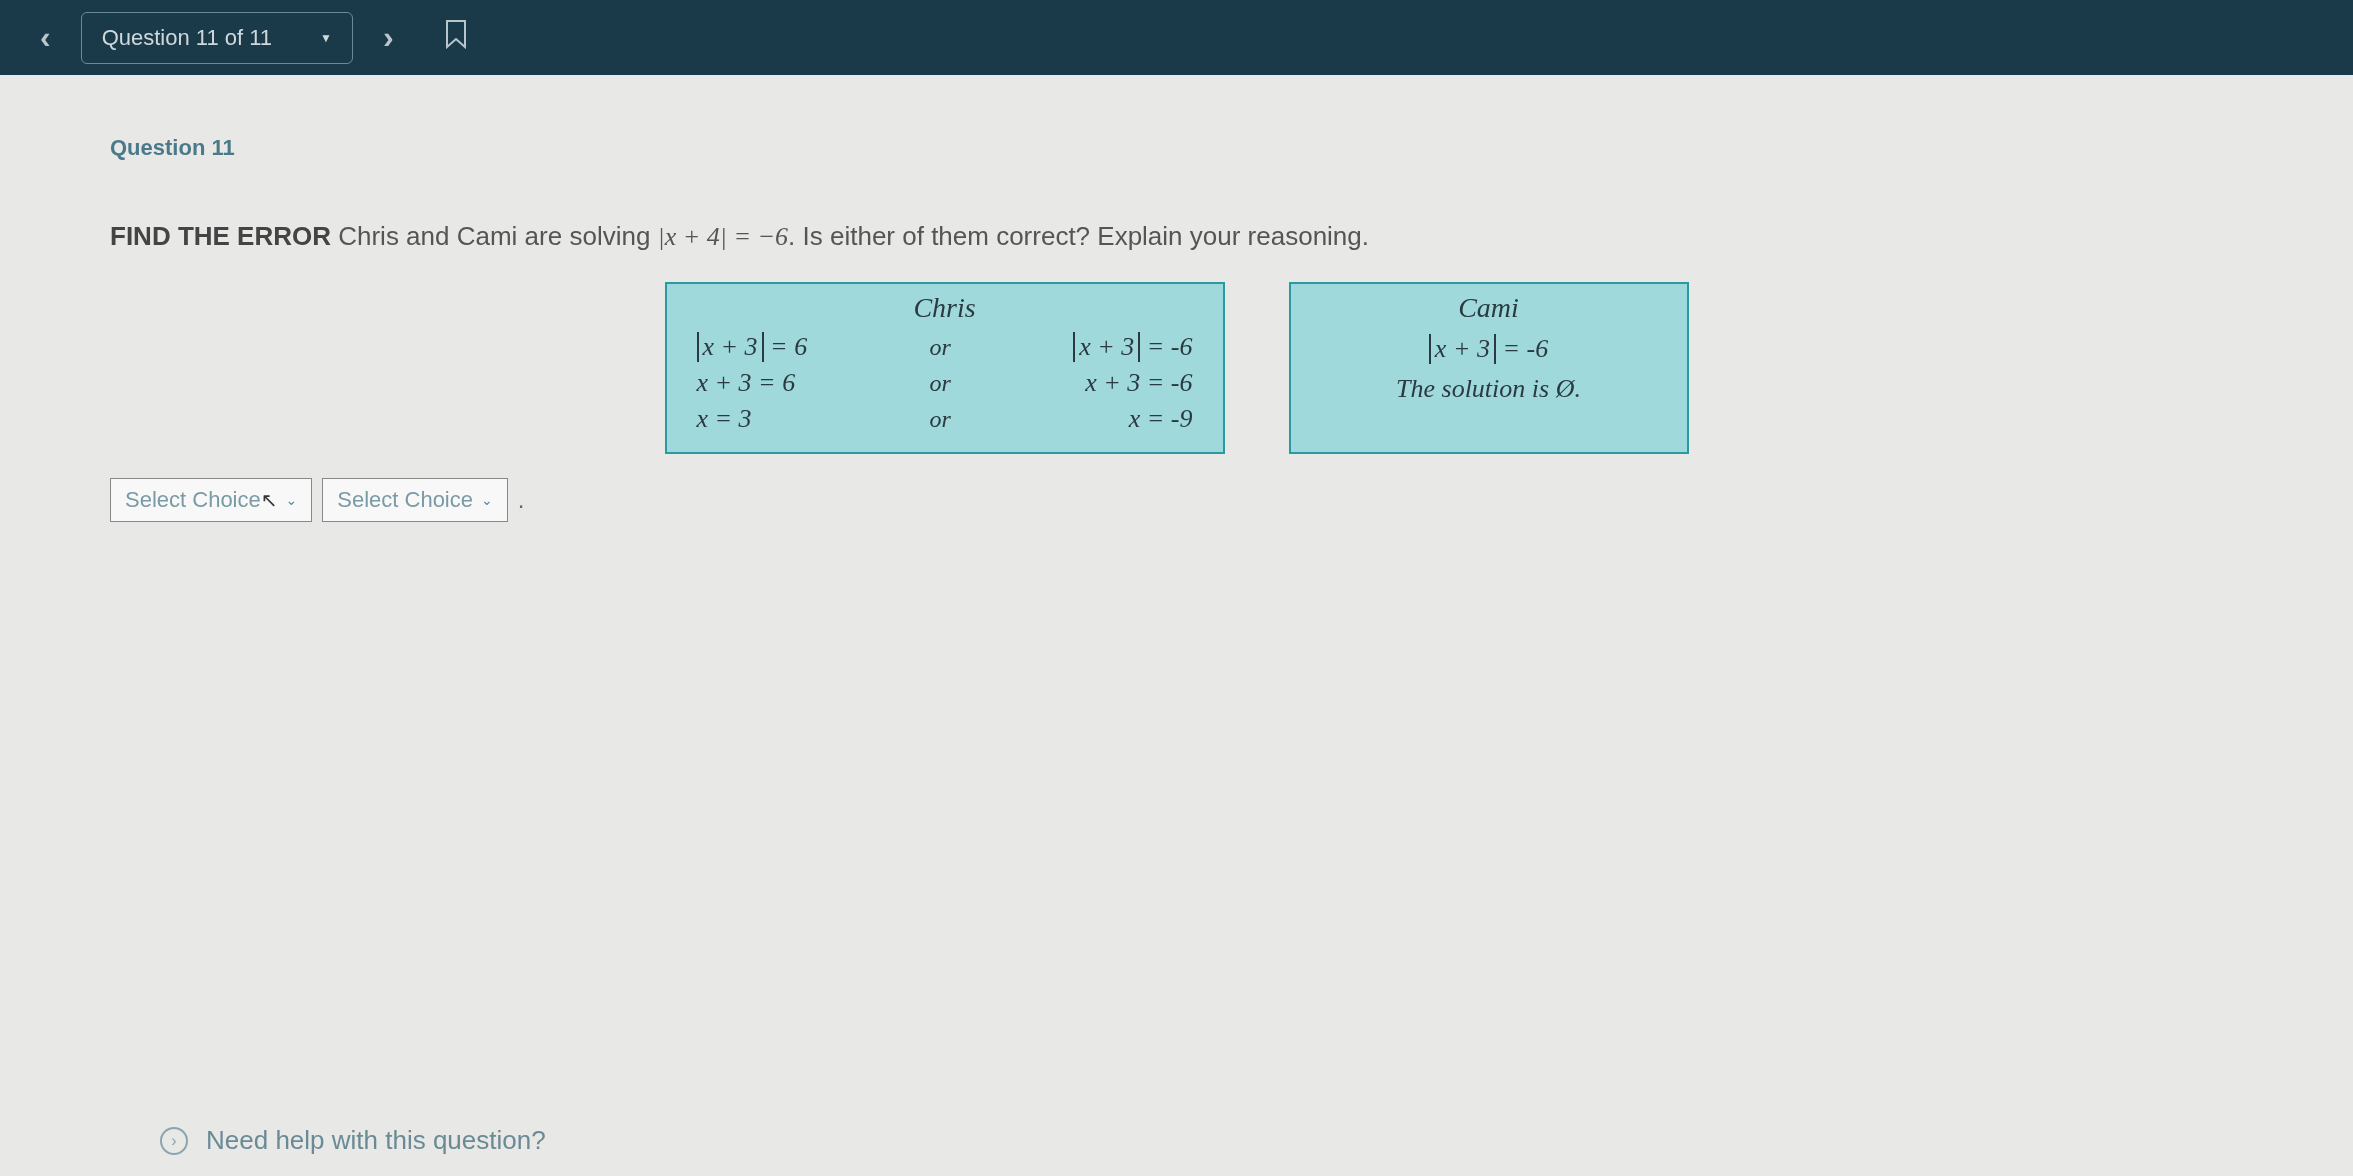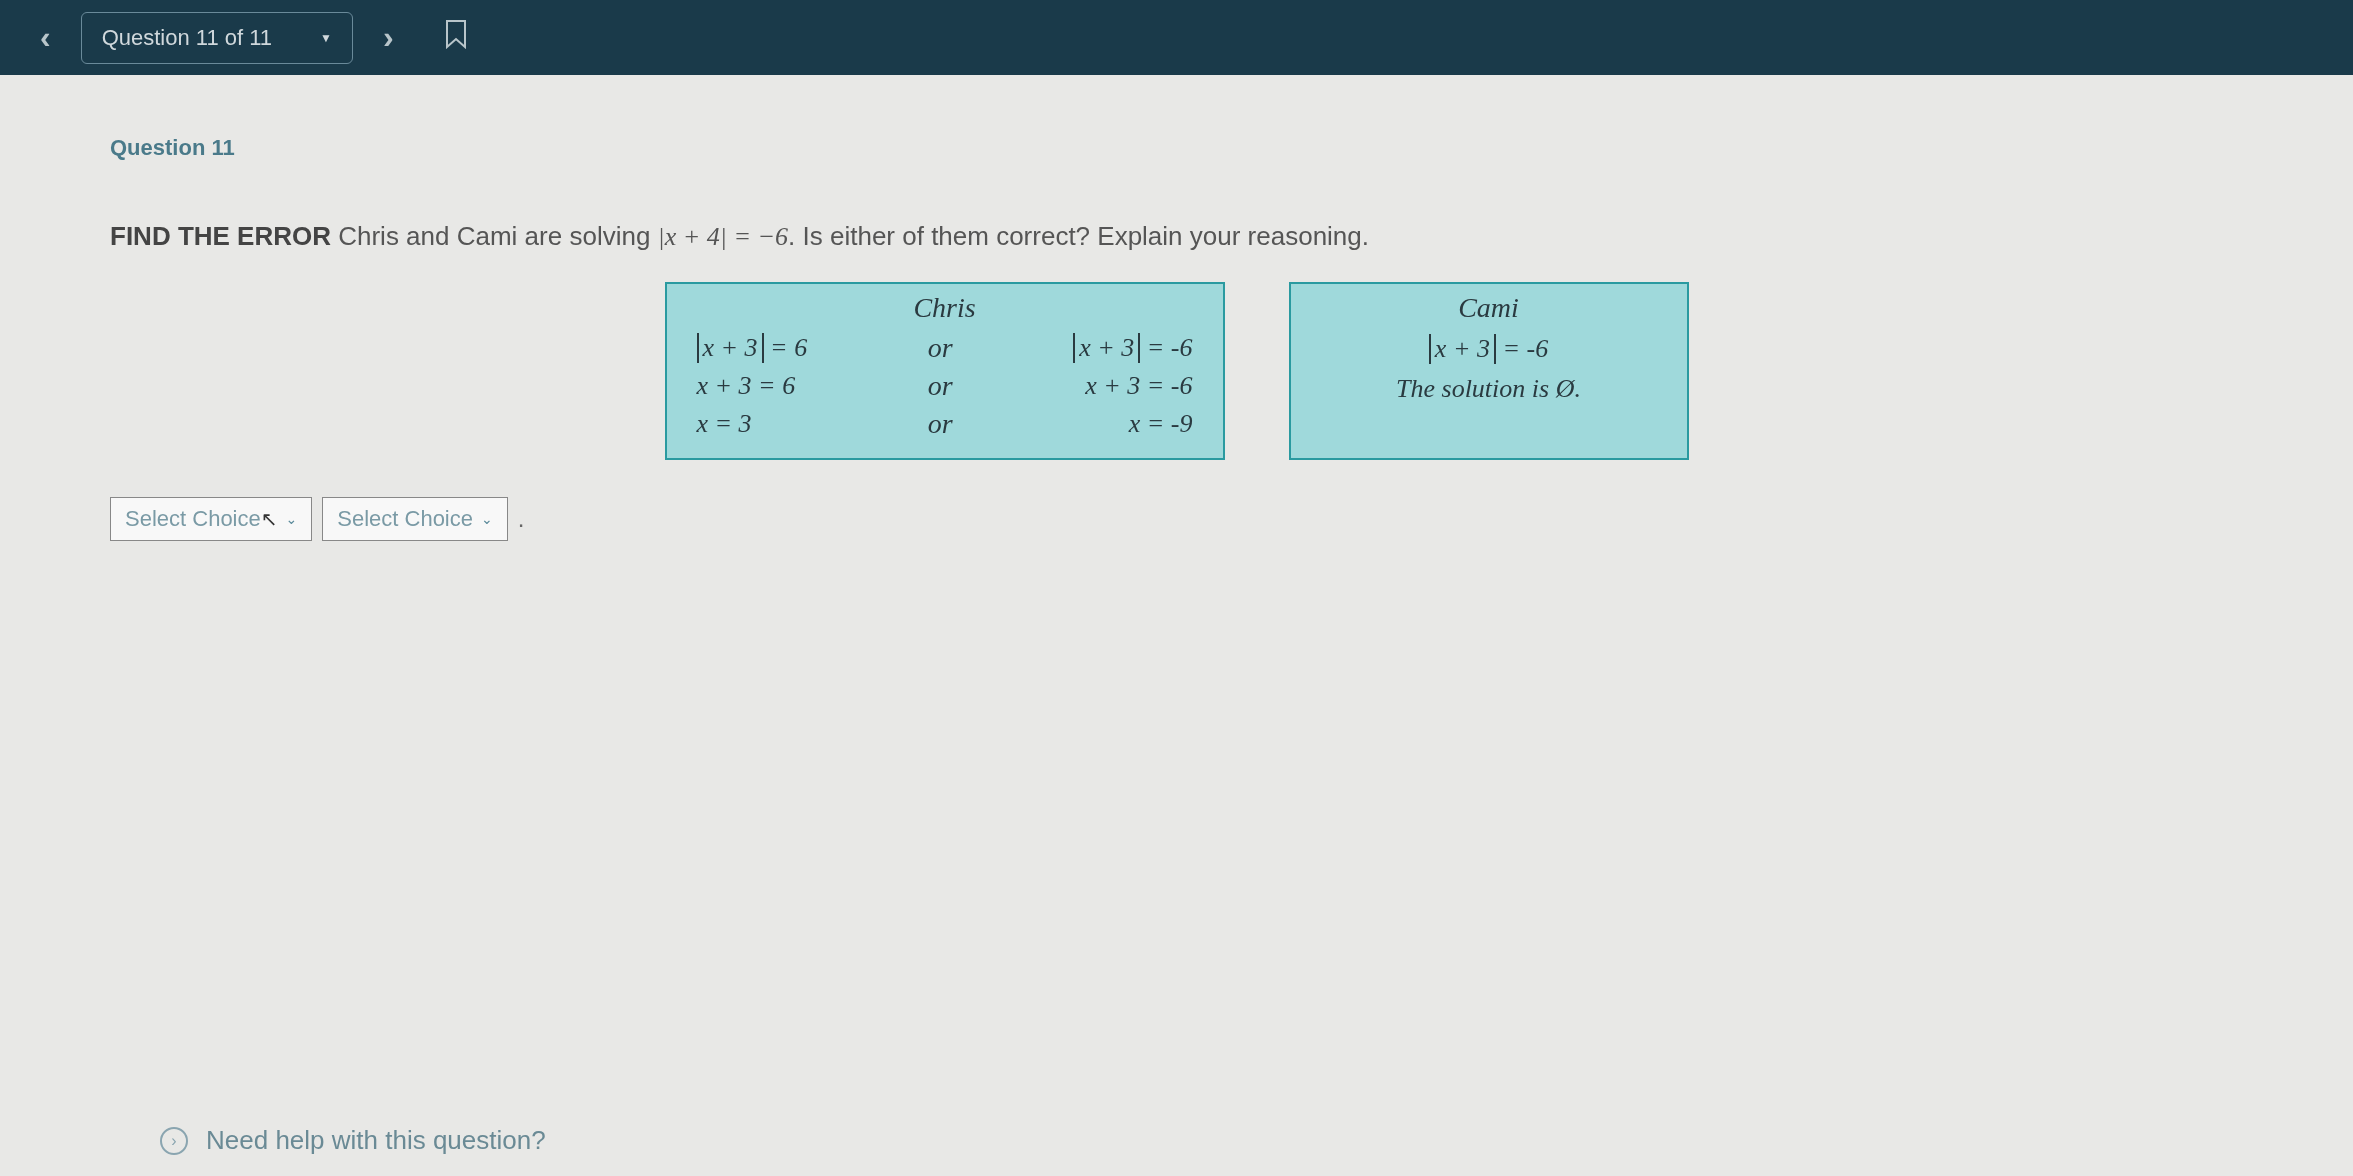--- a/index.html
+++ b/index.html
@@ -66,21 +66,21 @@
   color: #444;
 }
 .math-inline {
   font-family: "Times New Roman", serif;
   font-style: italic;
 }
 .boxes-row {
   display: flex;
   justify-content: center;
   gap: 64px;
-  margin-bottom: 37px;
+  margin-bottom: 24px;
 }
 .work-box {
   background: #9fd9db;
   border: 2px solid #2a9aa0;
   padding: 8px 30px 12px 30px;
   font-family: "Comic Sans MS", cursive;
   font-style: italic;
   color: #2a3a40;
   font-size: 26px;
 }
@@ -91,21 +91,21 @@
   font-size: 28px;
   margin-bottom: 8px;
 }
 .work-row {
   display: flex;
   justify-content: space-between;
   align-items: center;
   gap: 30px;
   margin: 6px 0;
 }
-.work-or { font-size: 28px; }
+.work-or { font-size: 24px; }
 .abs-bar {
   display: inline-block;
   position: relative;
   padding: 0 6px;
 }
 .abs-bar::before,
 .abs-bar::after {
   content: "";
   position: absolute;
   top: 0;

